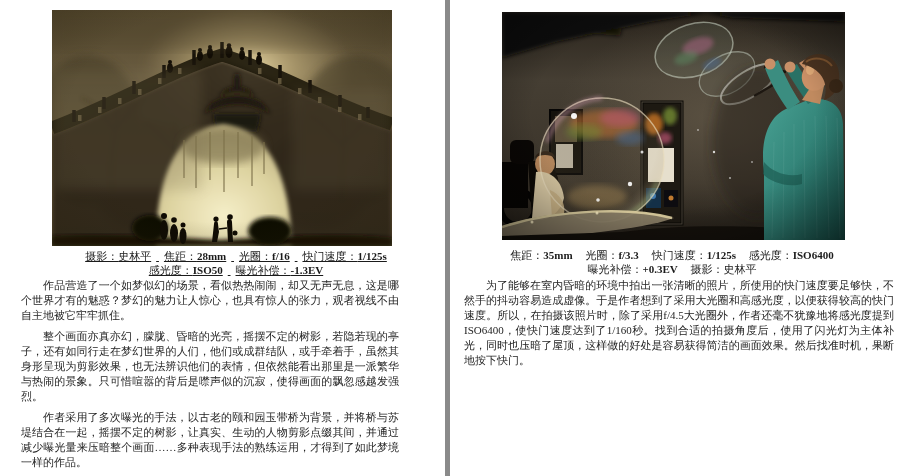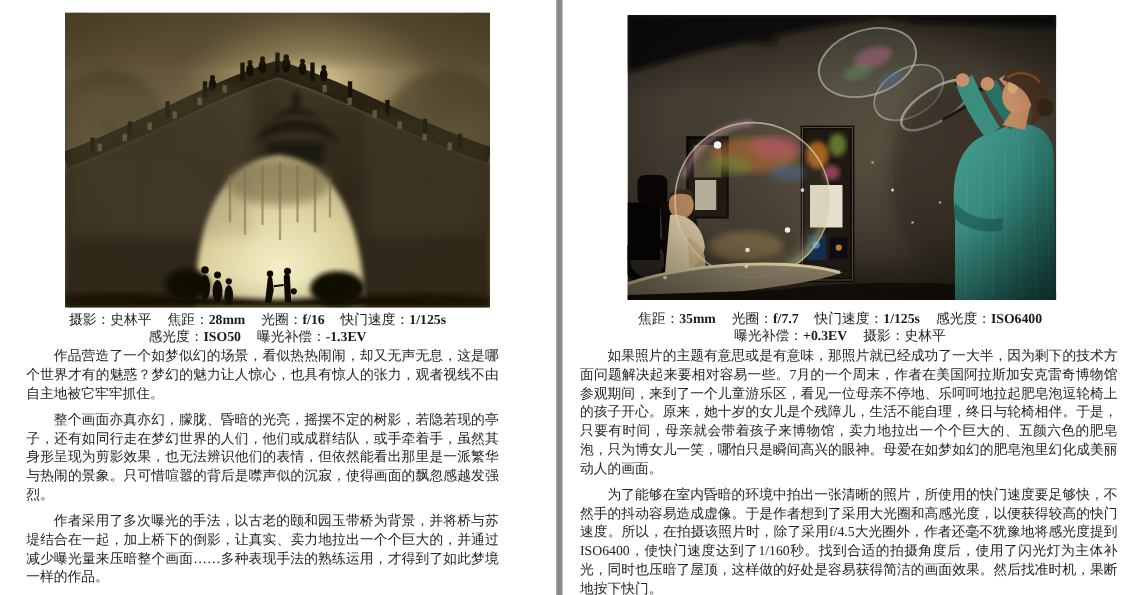--- a/index.html
+++ b/index.html
@@ -6,21 +6,21 @@
   .spread{position:relative;width:898px;height:476px;background:#ffffff;overflow:hidden;
           font-family:"Liberation Serif","DejaVu Serif",serif;color:#262626;}
   .gutter{position:absolute;left:445px;top:0;width:5px;height:476px;background:#8a8a8a;}
   .photo{position:absolute;display:block;}
   #photo-bridge{left:52px;top:10px;width:340px;height:236px;}
   #photo-bubble{left:502px;top:12px;width:343px;height:228px;}
   .caption{position:absolute;text-align:center;font-size:11px;line-height:14px;color:#1b1b1b;}
   .cap-item{white-space:nowrap;margin:0 5px;}
   .cv{font-weight:bold;}
   .plain{font-weight:normal;}
-  #caption-left{left:21px;top:249px;width:370px;}
+  #caption-left{left:51px;top:249px;width:370px;text-decoration:underline;}
   #caption-right{left:478px;top:248px;width:388px;}
   .bodytext{position:absolute;font-size:11px;line-height:15px;text-align:justify;color:#242424;}
   #text-left{left:21px;top:278px;width:378px;}
   #text-right{left:464px;top:278px;width:430px;}
   .bodytext p{margin:0 0 6px 0;text-indent:2em;}
 </style>
 </head>
 <body>
 
 <div class="spread">
@@ -186,21 +186,21 @@
       <span class="cap-item"><span>焦距：</span><span class="cv">28mm</span></span>
       <span class="cap-item"><span>光圈：</span><span class="cv">f/16</span></span>
       <span class="cap-item"><span>快门速度：</span><span class="cv">1/125s</span></span>
       <span class="cap-item"><span>感光度：</span><span class="cv">ISO50</span></span>
       <span class="cap-item"><span>曝光补偿：</span><span class="cv">-1.3EV</span></span>
     </div>
 
     <div class="bodytext" id="text-left">
       <p>作品营造了一个如梦似幻的场景，看似热热闹闹，却又无声无息，这是哪个世界才有的魅惑？梦幻的魅力让人惊心，也具有惊人的张力，观者视线不由自主地被它牢牢抓住。</p>
       <p>整个画面亦真亦幻，朦胧、昏暗的光亮，摇摆不定的树影，若隐若现的亭子，还有如同行走在梦幻世界的人们，他们或成群结队，或手牵着手，虽然其身形呈现为剪影效果，也无法辨识他们的表情，但依然能看出那里是一派繁华与热闹的景象。只可惜喧嚣的背后是噤声似的沉寂，使得画面的飘忽感越发强烈。</p>
-      <p>作者采用了多次曝光的手法，以古老的颐和园玉带桥为背景，并将桥与苏堤结合在一起，加上桥下的倒影，让真实、卖力地拉出一个个巨大的，并通过减少曝光量来压暗整个画面……多种表现手法的熟练运用，才得到了如此梦境一样的作品。</p>
+      <p>作者采用了多次曝光的手法，以古老的颐和园玉带桥为背景，并将桥与苏堤结合在一起，摇摆不定的树影，让真实、生动的人物剪影点缀其间，并通过减少曝光量来压暗整个画面……多种表现手法的熟练运用，才得到了如此梦境一样的作品。</p>
 
     </div>
   </section>
 
   <div class="gutter"></div>
 
   <section>
 
     <svg id="photo-bubble" class="photo" viewBox="0 0 343 228" role="img" xmlns="http://www.w3.org/2000/svg" aria-label="博物馆内母亲为轮椅上的孩子拉巨大肥皂泡的照片">
       <defs>
@@ -347,26 +347,25 @@
           <circle cx="228" cy="166" r="1" opacity=".6"></circle>
         <circle cx="196" cy="118" r="1" opacity=".5"></circle>
           <circle cx="250" cy="150" r="1" opacity=".5"></circle>
       </g>
 
       <rect width="343" height="228" fill="url(#vigR)"></rect>
     </svg>
 
     <div class="caption" id="caption-right">
       <span class="cap-item"><span>焦距：</span><span class="cv">35mm</span></span>
-      <span class="cap-item"><span>光圈：</span><span class="cv">f/7.7</span></span>
+      <span class="cap-item"><span>光圈：</span><span class="cv">f/3.3</span></span>
       <span class="cap-item"><span>快门速度：</span><span class="cv">1/125s</span></span>
       <span class="cap-item"><span>感光度：</span><span class="cv">ISO6400</span></span>
       <span class="cap-item"><span>曝光补偿：</span><span class="cv">+0.3EV</span></span>
       <span class="cap-item"><span>摄影：</span><span class="plain">史林平</span></span>
     </div>
 
     <div class="bodytext" id="text-right">
-      <p>如果照片的主题有意思或是有意味，那照片就已经成功了一大半，因为剩下的技术方面问题解决起来要相对容易一些。7月的一个周末，作者在美国阿拉斯加安克雷奇博物馆参观期间，来到了一个儿童游乐区，看见一位母亲不停地、乐呵呵地拉起肥皂泡逗轮椅上的孩子开心。原来，她十岁的女儿是个残障儿，生活不能自理，终日与轮椅相伴。于是，只要有时间，母亲就会带着孩子来博物馆，卖力地拉出一个个巨大的、五颜六色的肥皂泡，只为博女儿一笑，哪怕只是瞬间高兴的眼神。母爱在如梦如幻的肥皂泡里幻化成美丽动人的画面。</p>
       <p>为了能够在室内昏暗的环境中拍出一张清晰的照片，所使用的快门速度要足够快，不然手的抖动容易造成虚像。于是作者想到了采用大光圈和高感光度，以便获得较高的快门速度。所以，在拍摄该照片时，除了采用f/4.5大光圈外，作者还毫不犹豫地将感光度提到ISO6400，使快门速度达到了1/160秒。找到合适的拍摄角度后，使用了闪光灯为主体补光，同时也压暗了屋顶，这样做的好处是容易获得简洁的画面效果。然后找准时机，果断地按下快门。</p>
     </div>
   </section>
 
 </div>
 
 </body></html>

